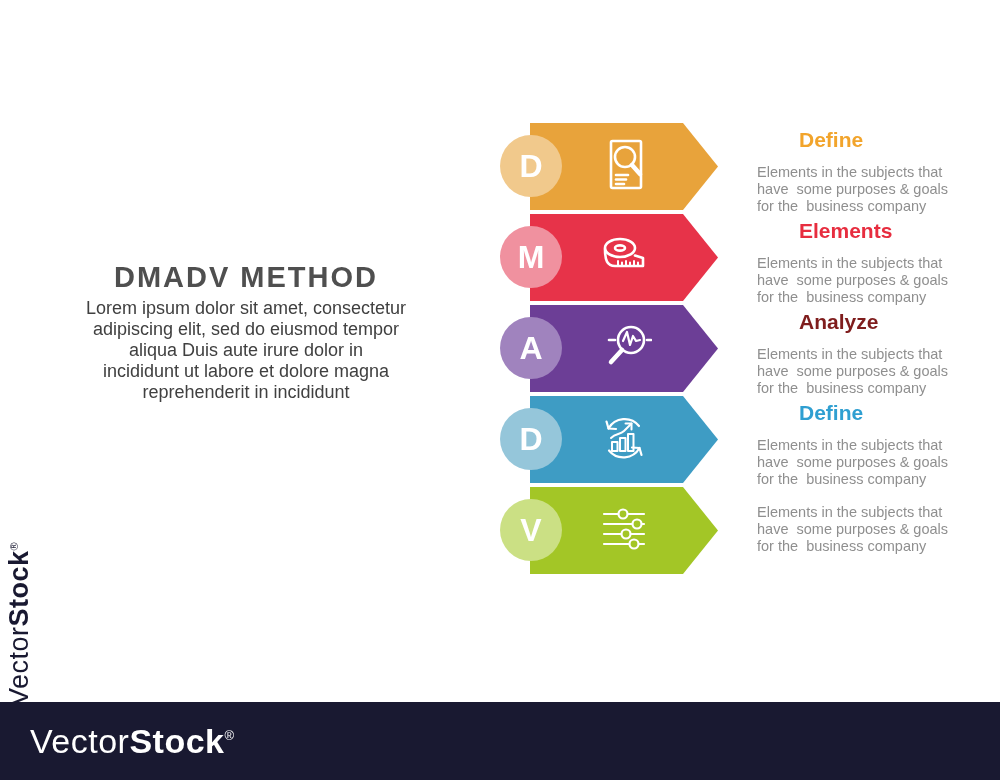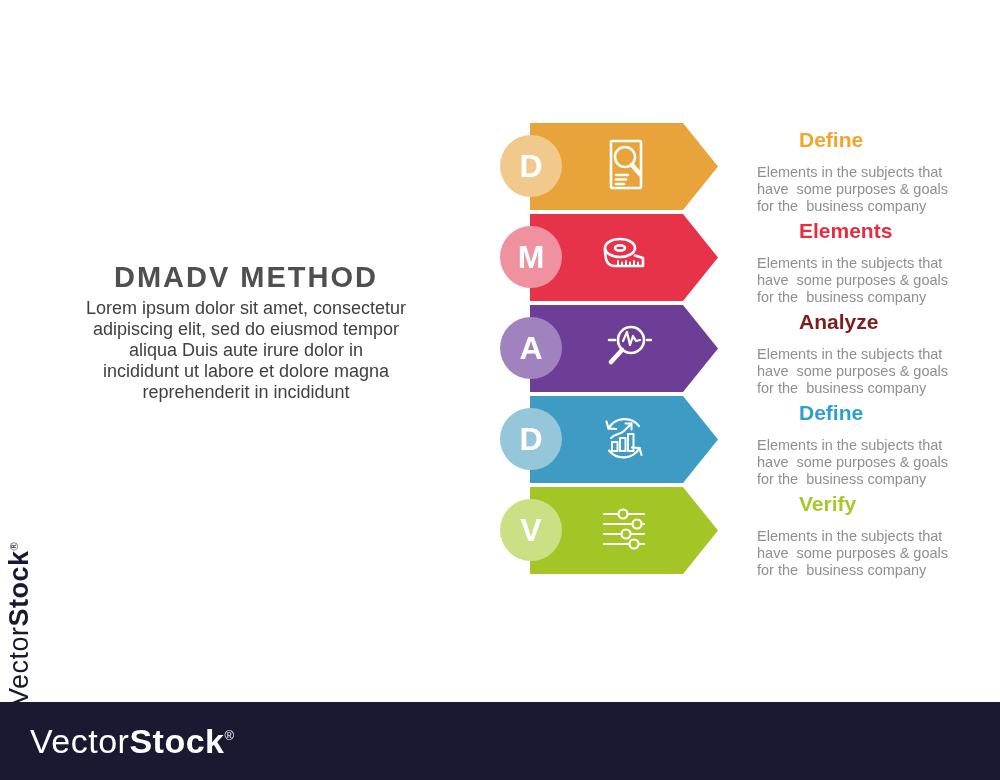--- a/index.html
+++ b/index.html
@@ -197,21 +197,20 @@
     <div class="block" style="top:401px;">
       <div class="block-title" style="color: rgb(47, 159, 209);">Define</div>
       <div class="block-desc">
         <div>Elements in the subjects that</div>
         <div>have  some purposes &amp; goals</div>
         <div>for the  business company</div>
       </div>
     </div>
 
     <div class="block" style="top:492px;">
-      <div class="block-title" style="color: rgb(165, 201, 45);">Verify</div>
       <div class="block-desc">
         <div>Elements in the subjects that</div>
         <div>have  some purposes &amp; goals</div>
         <div>for the  business company</div>
       </div>
     </div>
   </div>
 
   <div class="bottom-bar" style="background-color: rgb(25, 25, 49);">
     <div class="vs-logo">

